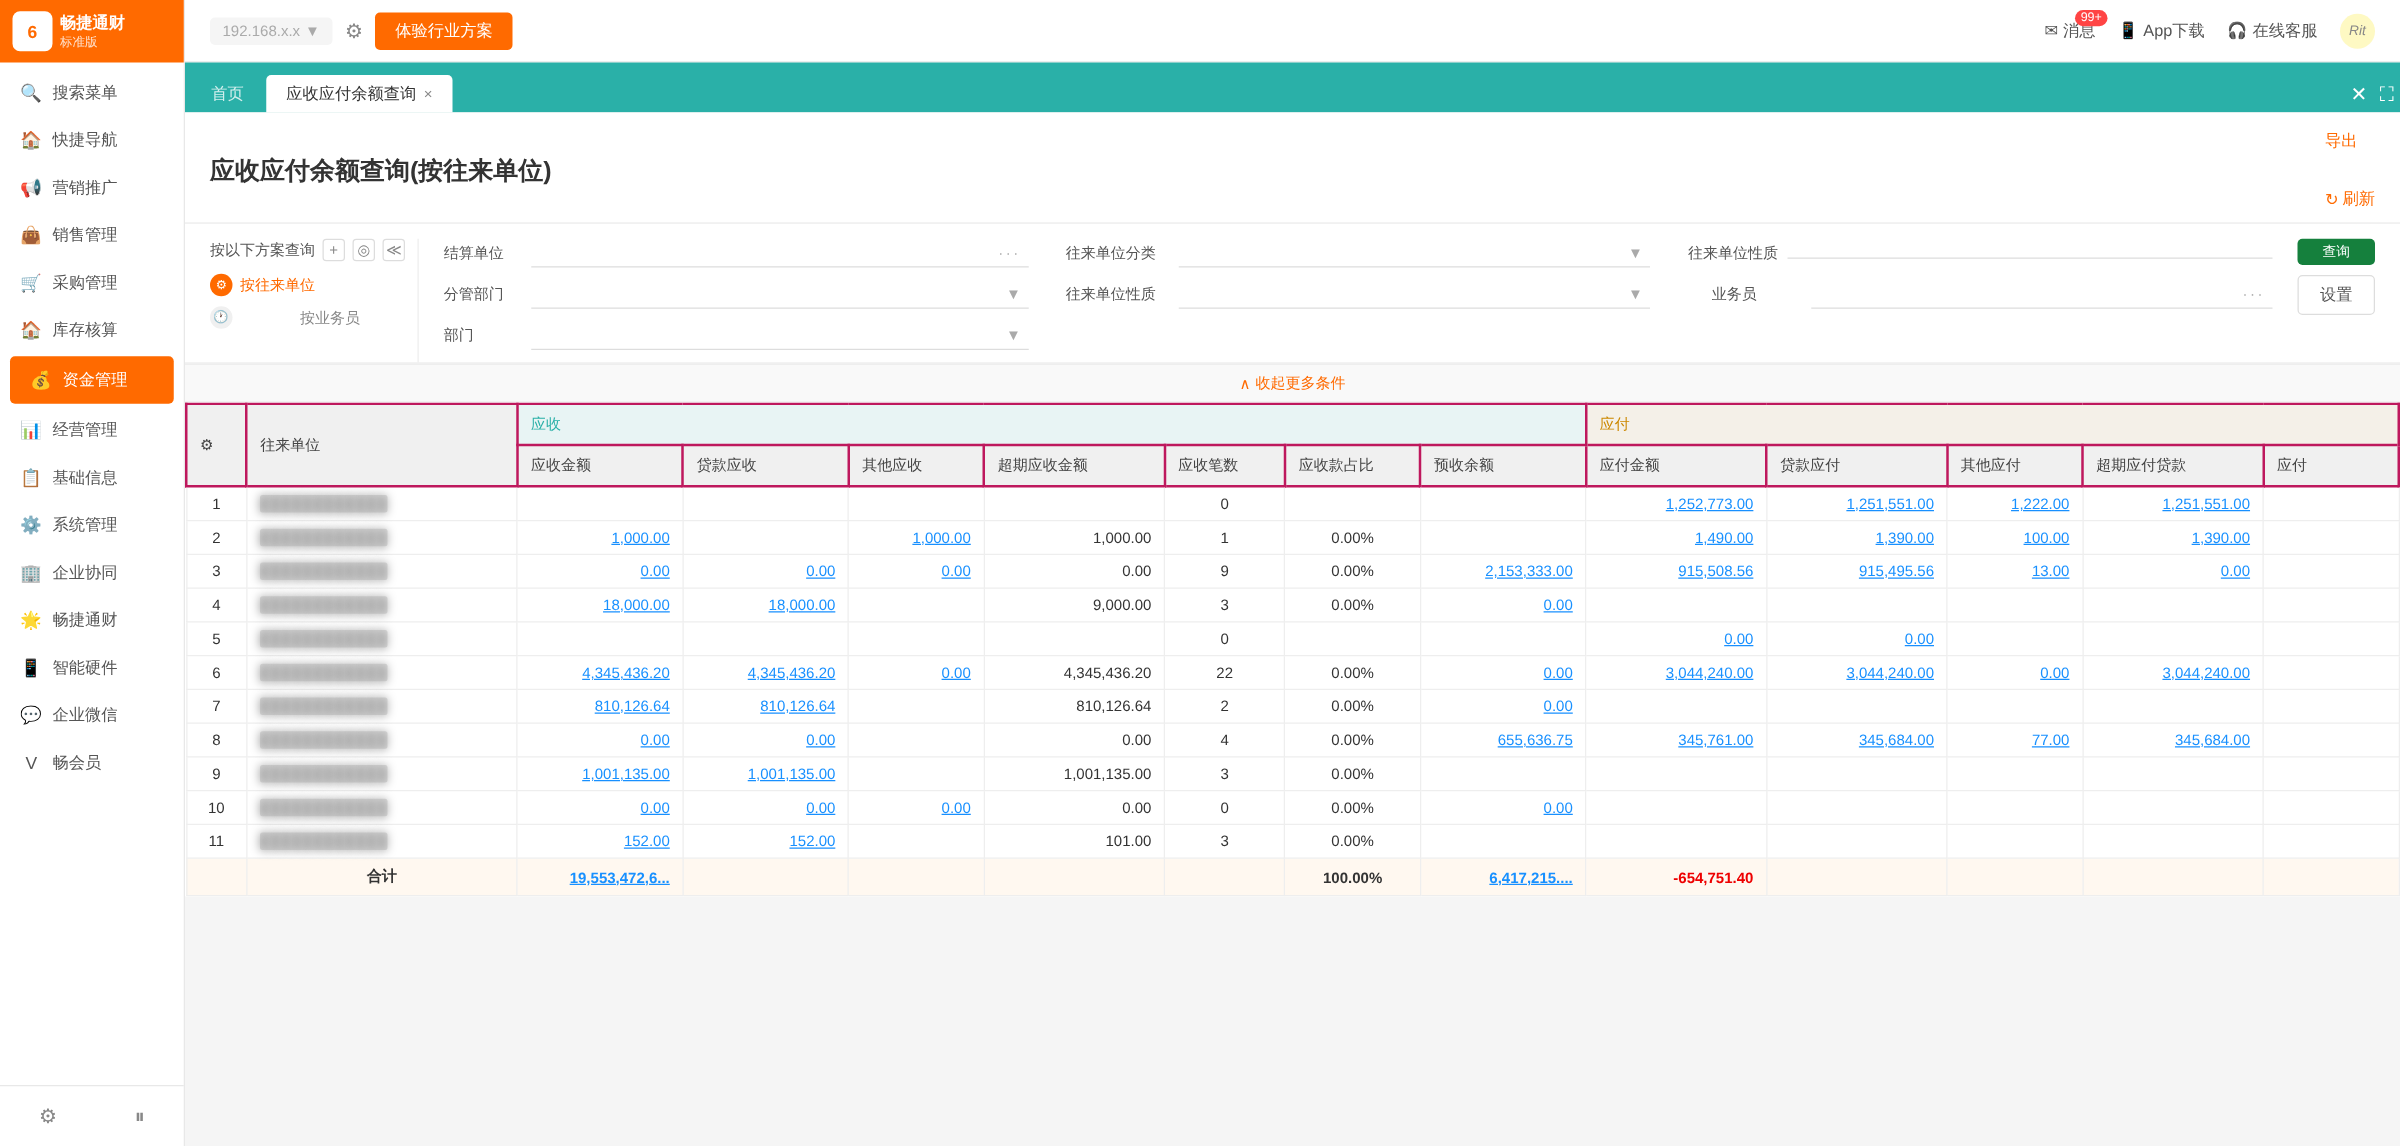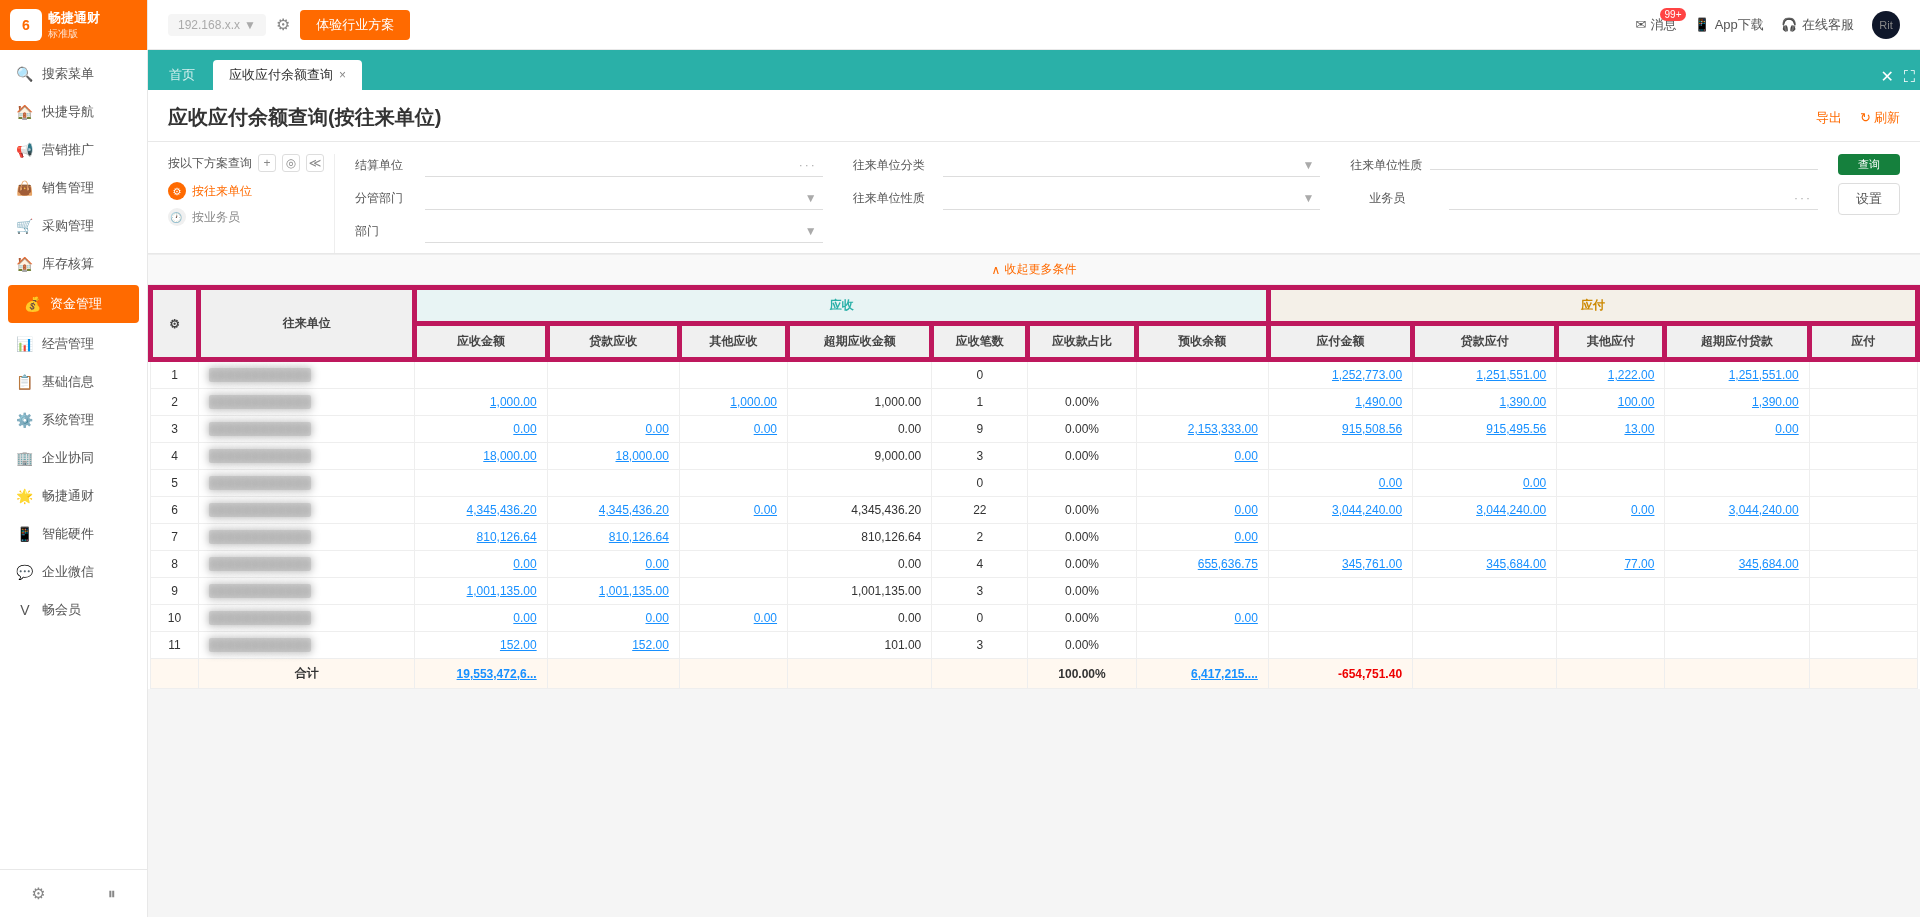--- a/index.html
+++ b/index.html
@@ -26,45 +26,45 @@
 
     
     .topbar { height: 50px; background: #fff; display: flex; align-items: center; padding: 0 20px; border-bottom: 1px solid #e8e8e8; justify-content: space-between; }
     .topbar-left { display: flex; align-items: center; gap: 10px; }
     .topbar-address { color: #aaa; font-size: 12px; background: #f5f5f5; padding: 4px 10px; border-radius: 4px; display: flex; align-items: center; gap: 4px; }
     .topbar-gear { color: #888; font-size: 16px; cursor: pointer; }
     .topbar-btn-trial { background: #ff6a00; color: #fff; border: none; padding: 6px 16px; border-radius: 4px; font-size: 13px; cursor: pointer; }
     .topbar-right { display: flex; align-items: center; gap: 18px; }
     .topbar-right-item { display: flex; align-items: center; gap: 4px; color: #555; font-size: 13px; cursor: pointer; position: relative; }
     .badge { background: #ff4444; color: #fff; border-radius: 8px; padding: 1px 5px; font-size: 10px; position: absolute; top: -8px; right: -10px; }
-    .topbar-avatar { width: 28px; height: 28px; background: #0f172a; border-radius: 50%; display: flex; align-items: center; justify-content: center; color: #888; font-size: 11px; }
+    .topbar-avatar { width: 28px; height: 28px; background: #fef9c3; border-radius: 50%; display: flex; align-items: center; justify-content: center; color: #888; font-size: 11px; font-style: italic; }
 
     
     .tabs { display: flex; background: #2ab0a8; height: 40px; align-items: flex-end; padding: 0 5px; }
     .tab { padding: 6px 16px; font-size: 13px; cursor: pointer; color: rgba(255,255,255,0.8); border-radius: 4px 4px 0 0; margin-right: 2px; display: flex; align-items: center; gap: 6px; }
     .tab.active { background: #fff; color: #333; }
     .tab-close { color: #888; font-size: 12px; }
     .tab-actions { margin-left: auto; display: flex; align-items: center; gap: 10px; padding-bottom: 4px; }
     .tab-actions span { color: #fff; font-size: 16px; cursor: pointer; }
 
     
     .page-content { flex: 1; background: #f5f5f5; overflow: auto; padding: 0; }
     .page-inner { background: #fff; margin: 0; }
 
     
     .page-header { padding: 14px 20px 10px; display: flex; align-items: center; justify-content: space-between; background: #fff; border-bottom: 1px solid #e8e8e8; }
     .page-title { font-size: 20px; font-weight: bold; color: #333; }
-    .page-header-actions { display: flex; gap: 18px; }
+    .page-header-actions { display: flex; gap: 28px; flex-direction: column; }
     .page-header-actions button { border: none; background: none; color: #ff6a00; cursor: pointer; font-size: 13px; display: flex; align-items: center; gap: 4px; }
 
     
     .query-btn { background: #15803d; color: #fff; border: none; padding: 3px 20px; border-radius: 4px; font-size: 11px; cursor: pointer; }
     .set-btn { border: 1px solid #ddd; background: #fff; color: #555; padding: 6px 16px; border-radius: 4px; font-size: 13px; cursor: pointer; }
     .data-table { width: 100%; border-collapse: collapse; font-size: 12px; }
-    .data-table th { background: #f0f0f0; border: 5px solid #be185d; padding: 7px 10px; text-align: center; font-weight: bold; color: #444; white-space: nowrap; }
+    .data-table th { background: #f0f0f0; border: 2px solid #be185d; padding: 7px 10px; text-align: left; font-weight: normal; color: #444; white-space: nowrap; }
     .data-table td { border: 1px solid #eee; padding: 6px 10px; color: #333; white-space: nowrap; }
     .data-table td.num { text-align: right; }
     .data-table td.center { text-align: center; }
     .data-table td.link { color: #1890ff; text-decoration: underline; cursor: pointer; text-align: right; }
     .th-group { background: #e8e8e8; text-align: center; font-weight: normal; }
     .total-row td { background: #fff8f0; font-weight: bold; }
     .blurred { color: transparent; text-shadow: 0 0 8px #aaa; user-select: none; }
     .row-num { color: #888; text-align: center; }
   </style>
 </head>
@@ -217,21 +217,21 @@
               <span style="border:1px solid #ddd;width:18px;height:18px;display:inline-flex;align-items:center;justify-content:center;border-radius:3px;cursor:pointer;color:#888;font-size:12px;">◎</span>
               <span style="border:1px solid #ddd;width:18px;height:18px;display:inline-flex;align-items:center;justify-content:center;border-radius:3px;cursor:pointer;color:#888;font-size:12px;">≪</span>
             </div>
             <div style="display:flex;flex-direction:column;gap:8px;">
               <div style="display:flex;align-items:center;gap:6px;cursor:pointer;">
                 <span style="width:18px;height:18px;background:#ff6a00;border-radius:50%;display:inline-flex;align-items:center;justify-content:center;color:#fff;font-size:10px;">⚙</span>
                 <span style="color:#ff6a00;font-size:12px;">按往来单位</span>
               </div>
               <div style="display:flex;align-items:center;gap:6px;cursor:pointer;">
                 <span style="width:18px;height:18px;background:#f0f0f0;border-radius:50%;display:inline-flex;align-items:center;justify-content:center;color:#888;font-size:10px;">🕐</span>
-                <span style="color:#888;font-size:12px;">按业务员</span>
+                <span style="color:#888;font-size:12px;margin-left:48px;">按业务员</span>
               </div>
             </div>
           </div>
 
           <div style="flex:1;padding-left:20px;">
             <div style="display:grid;grid-template-columns:1fr 1fr 1fr;gap:10px 30px;margin-bottom:10px;">
 
               <div style="display:flex;align-items:center;">
                 <span style="width:70px;color:#555;font-size:12px;flex-shrink:0;">结算单位</span>
                 <div style="flex:1;border-bottom:1px solid #ddd;padding:4px 6px;display:flex;justify-content:space-between;align-items:center;cursor:pointer;">

